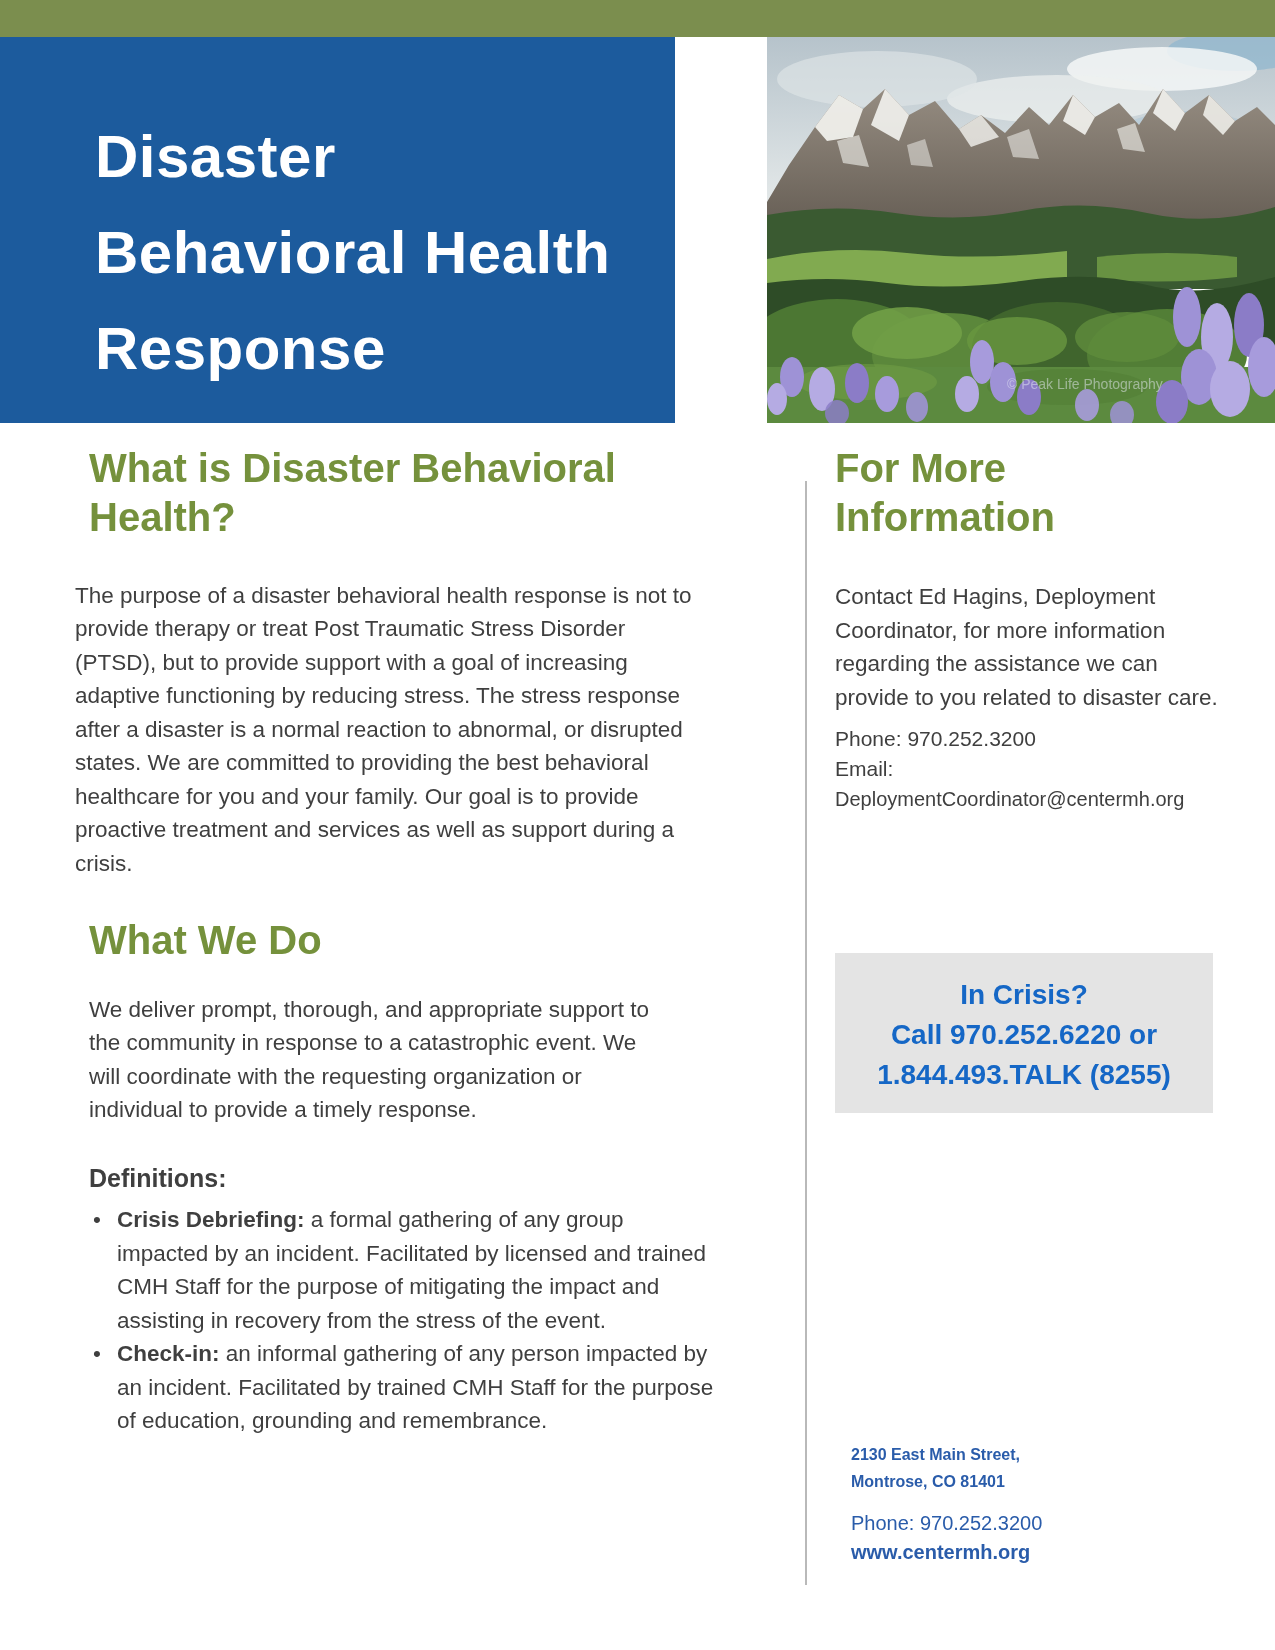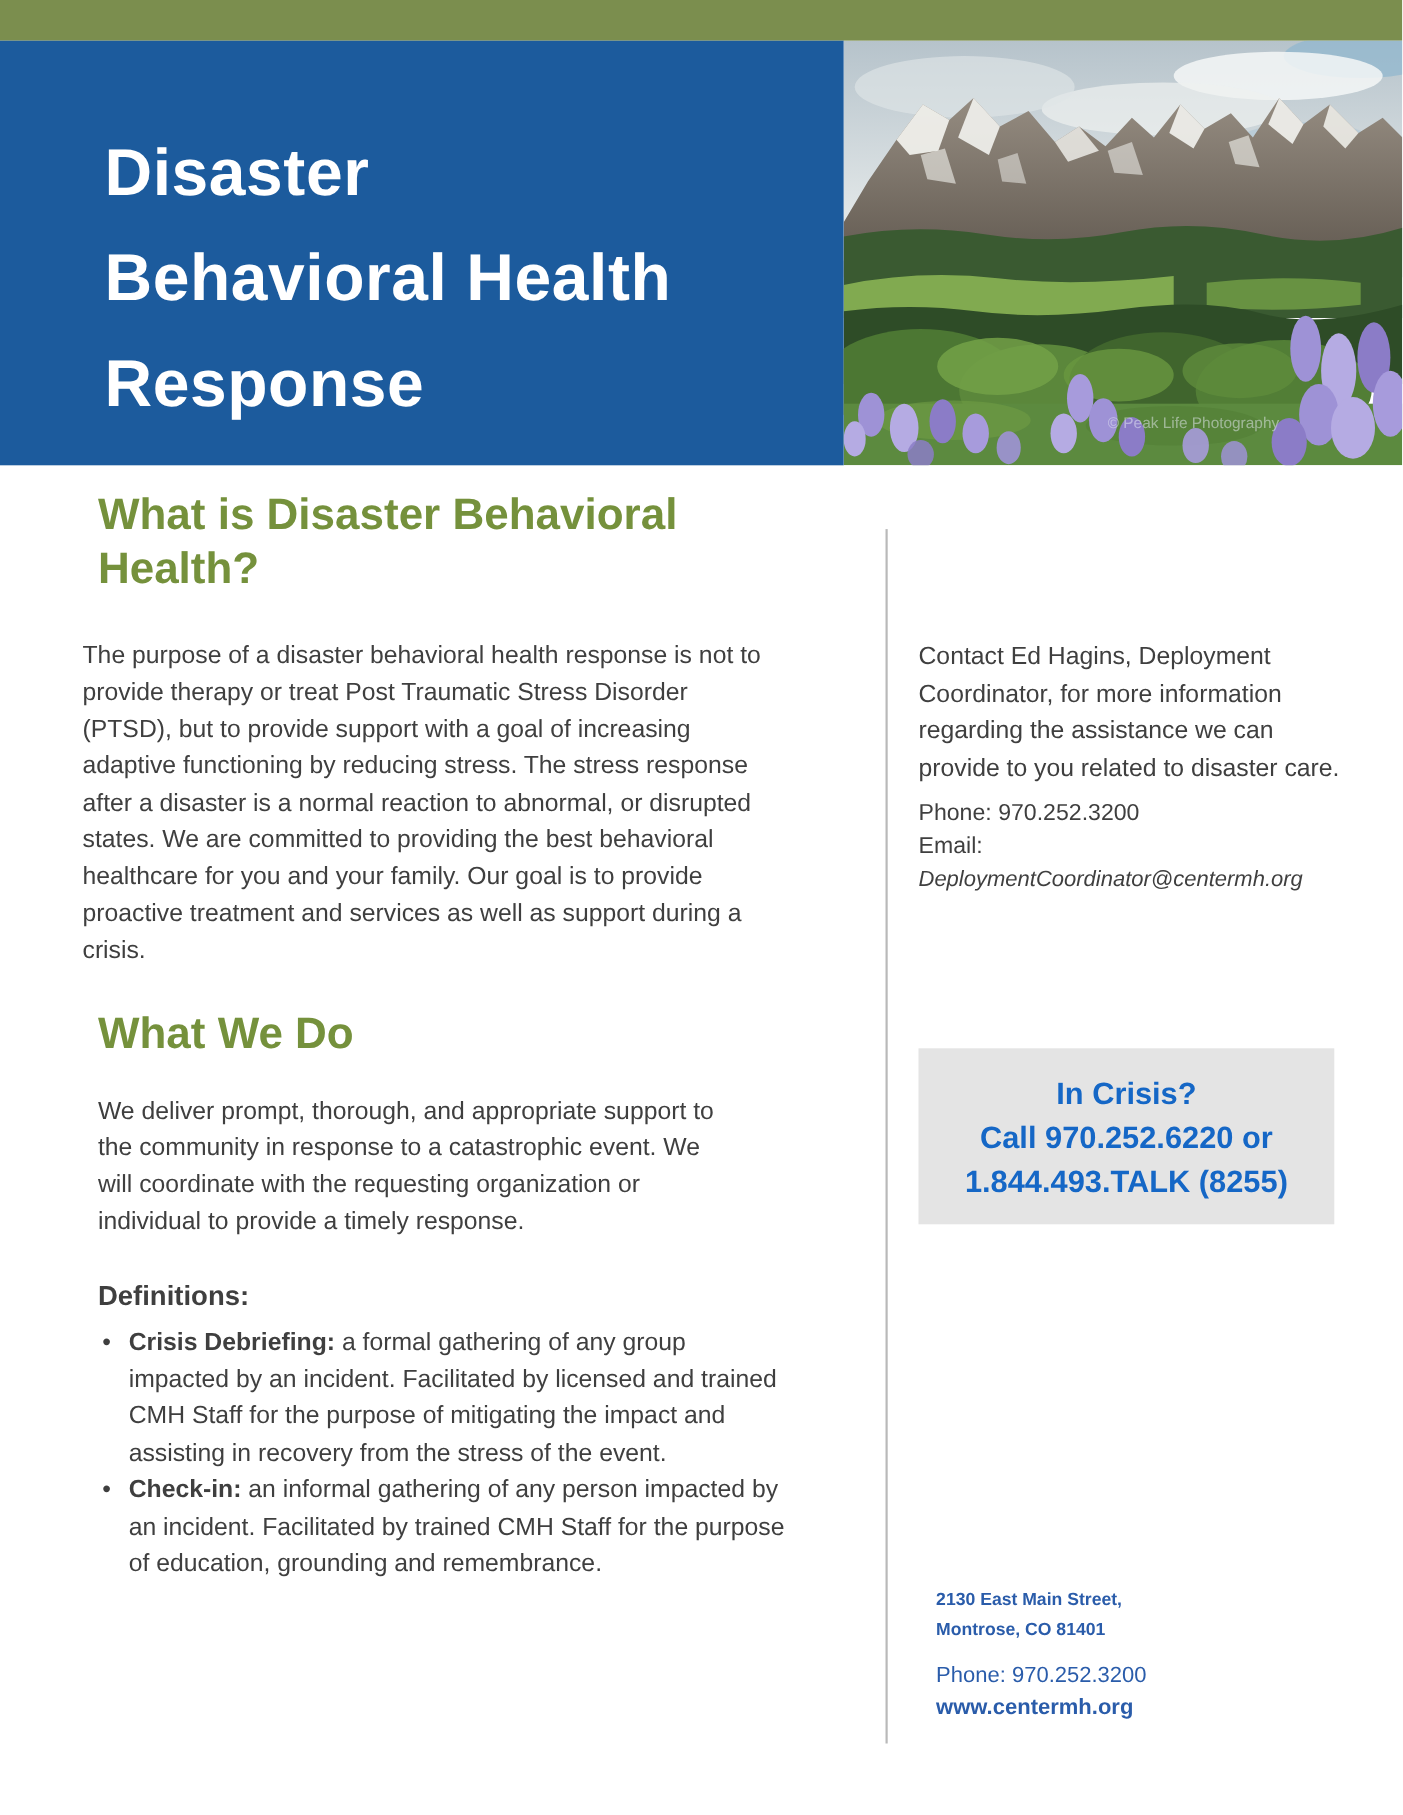--- a/index.html
+++ b/index.html
@@ -12,21 +12,21 @@
     --logo-blue:#2b5ea7;
     --link-blue:#2a5caa;
     --divider-gray:#b9b9b9;
   }
   html,body{margin:0;padding:0;background:#ffffff;}
   .page{
     position:relative;width:1275px;height:1650px;background:#ffffff;
     font-family:"Liberation Sans",sans-serif;overflow:hidden;
   }
   .topbar{position:absolute;left:0;top:0;width:1275px;height:37px;background:var(--page-green);}
-  .bluehead{position:absolute;left:0;top:37px;width:767px;height:386px;background:var(--page-blue);}
+  .bluehead{position:absolute;left:0;top:37px;width:675px;height:386px;background:var(--page-blue);}
   .title{position:absolute;left:95px;top:72px;color:#ffffff;font-size:60px;font-weight:bold;line-height:96px;letter-spacing:.5px;}
   .title span{display:block;}
   .photo{position:absolute;left:767px;top:37px;width:508px;height:386px;}
   .photo svg{width:100%;height:100%;display:block;}
 
   h2{position:absolute;margin:0;color:var(--heading-green);font-size:40px;font-weight:bold;line-height:49px;}
   .body-text{position:absolute;color:var(--body-gray);font-size:22.5px;line-height:33.5px;}
 
   #h2-what{left:89px;top:444px;width:600px;}
   #p-what{left:75px;top:556px;width:620px;}
@@ -35,21 +35,21 @@
   #defs-heading{position:absolute;left:89px;top:1164px;color:var(--body-gray);font-size:25px;font-weight:bold;}
   #defs-list{position:absolute;left:89px;top:1203px;width:628px;margin:0;padding:0;list-style:none;}
   #defs-list li{position:relative;padding-left:28px;color:var(--body-gray);font-size:22.5px;line-height:33.5px;}
   #defs-list li::before{content:"\2022";position:absolute;left:4px;top:0;color:var(--body-gray);}
   #defs-list .term{font-weight:bold;}
 
   .divider{position:absolute;left:805px;top:481px;width:2px;height:1104px;background:var(--divider-gray);}
   #h2-info{left:835px;top:444px;width:280px;}
   #p-info{left:835px;top:556px;width:400px;margin-top:24px;}
   .contact{position:absolute;left:835px;top:724px;color:var(--body-gray);font-size:21px;line-height:29.5px;width:420px;}
-  .contact .email-value{font-size:20px;margin-top:2px;font-style:italic;}
+  .contact .email-value{font-size:20px;margin-top:2px;}
 
   .crisis-box{position:absolute;left:835px;top:953px;width:378px;height:160px;background:var(--box-gray);
     text-align:center;box-sizing:border-box;padding-top:22px;}
   .crisis-box div{color:var(--crisis-blue);font-size:28px;font-weight:bold;line-height:40px;}
 
   .logo{position:absolute;left:845px;top:1290px;width:372px;height:96px;}
   .addr{position:absolute;left:851px;top:1441px;color:var(--link-blue);font-size:16px;line-height:27px;font-weight:bold;}
   .phone2{position:absolute;left:851px;top:1512px;color:var(--link-blue);font-size:20px;}
   .website{position:absolute;left:851px;top:1541px;color:var(--link-blue);font-size:20px;font-weight:bold;}
 </style>
@@ -154,20 +154,21 @@
     <li>
       <span class="term">Crisis Debriefing:</span><span> a formal gathering of any group impacted by an incident. Facilitated by licensed and trained CMH Staff for the purpose of mitigating the impact and assisting in recovery from the stress of the event.</span>
     </li>
     <li>
       <span class="term">Check-in:</span><span> an informal gathering of any person impacted by an incident. Facilitated by trained CMH Staff for the purpose of education, grounding and remembrance.</span>
     </li>
   </ul>
 
   <div class="divider"></div>
 
+  <h2 id="h2-info">For More Information</h2>
   <p class="body-text" id="p-info">Contact Ed Hagins, Deployment Coordinator, for more information regarding the assistance we can provide to you related to disaster care.</p>
 
   <div class="contact">
     <div>Phone: 970.252.3200</div>
     <div>Email:</div>
     <div class="email-value">DeploymentCoordinator@centermh.org</div>
   </div>
 
   <div class="crisis-box">
     <div>In Crisis?</div>

